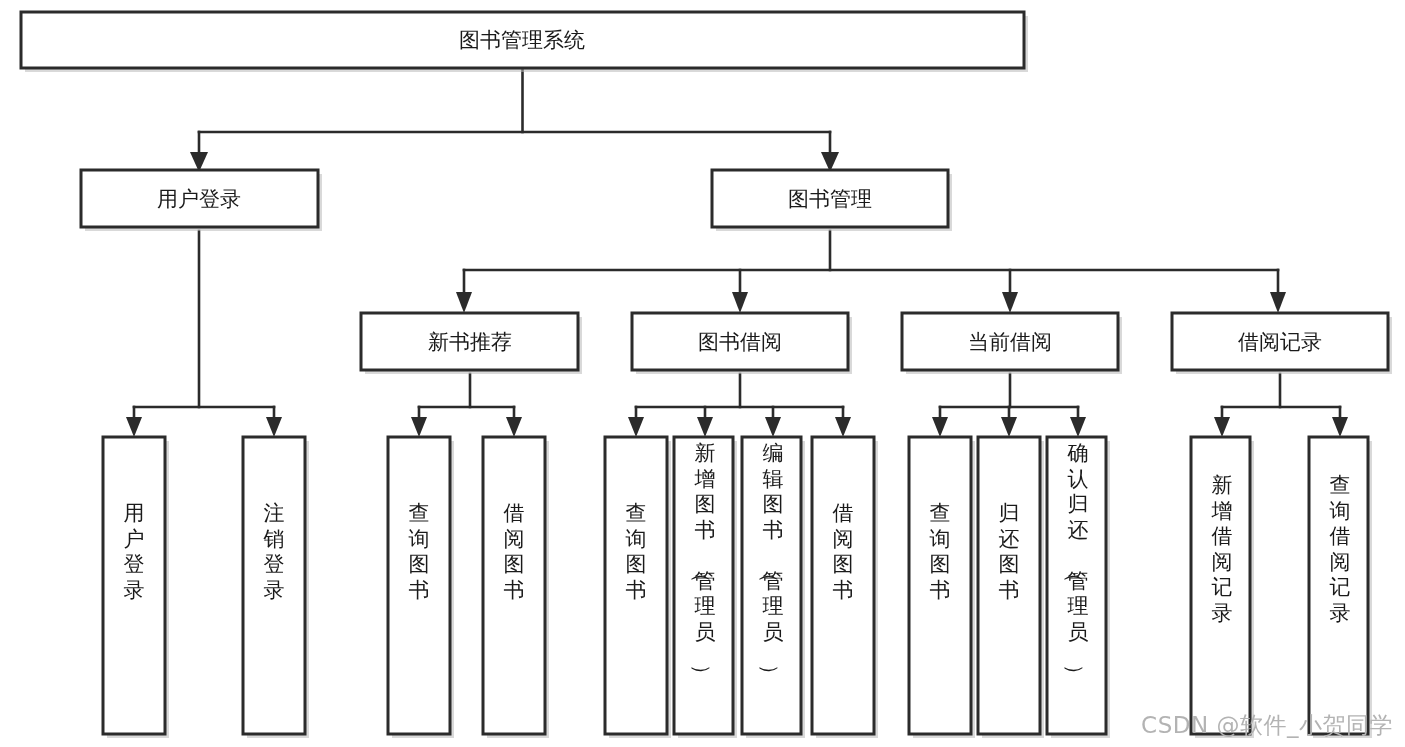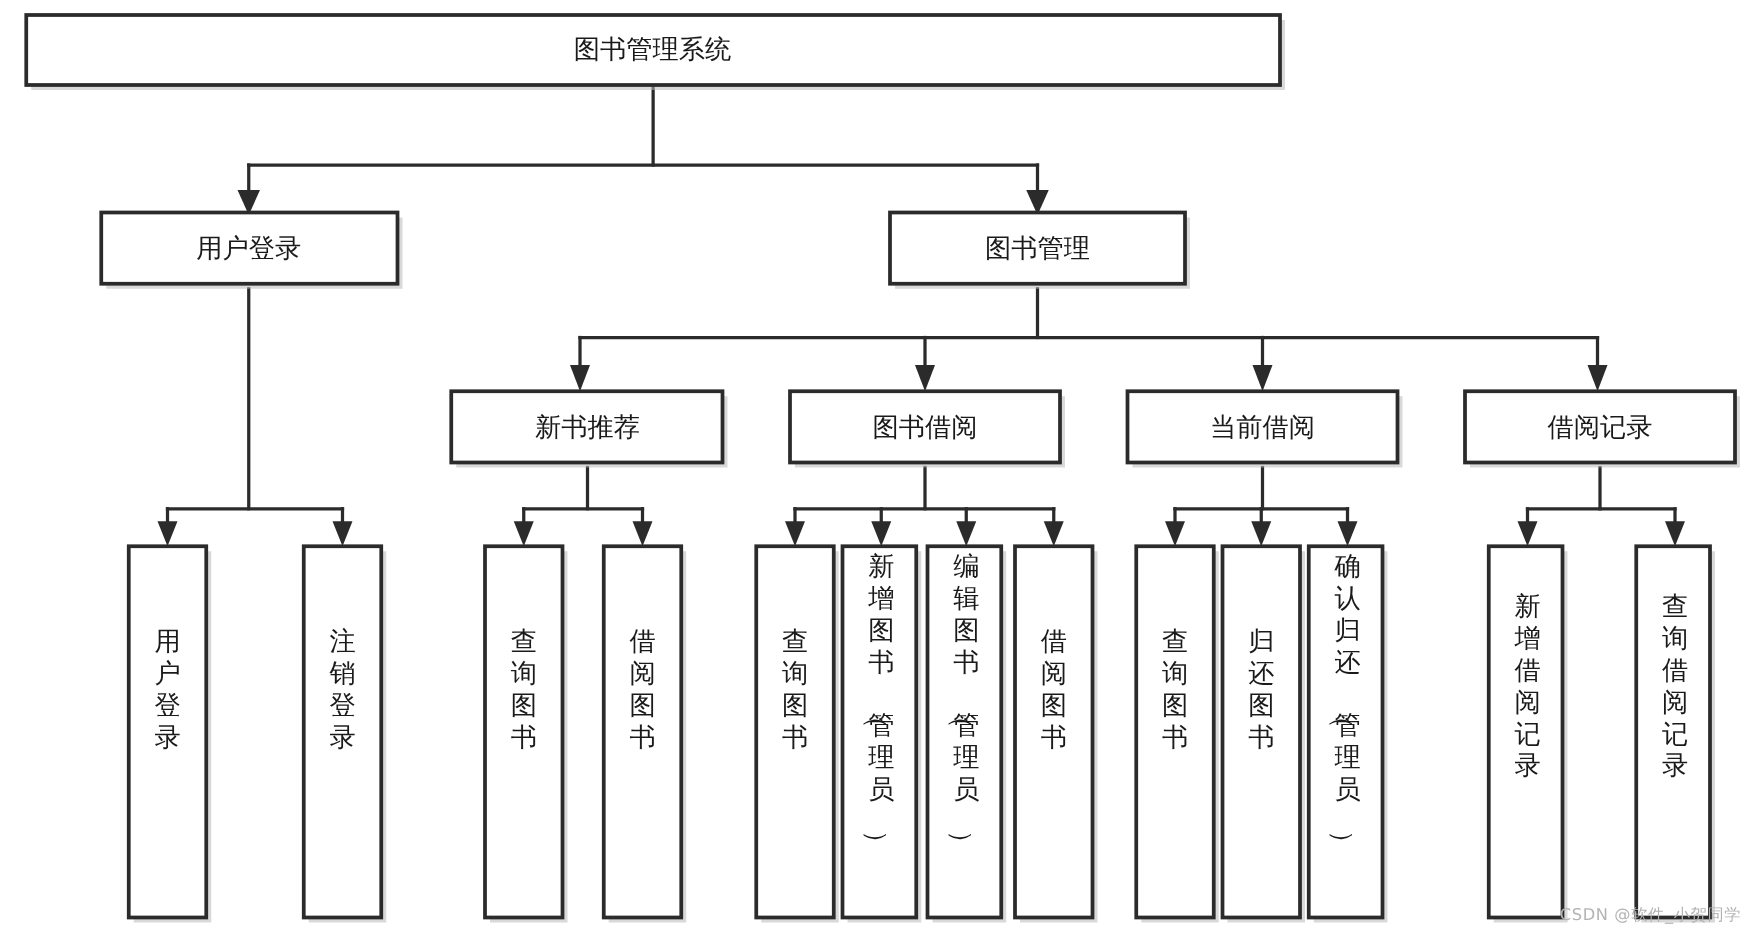--- a/index.html
+++ b/index.html
@@ -49,21 +49,21 @@
     font-family: "DejaVu Sans", "Liberation Sans", sans-serif;
     fill: #1a1a1a;
     font-size: 21px;
     text-anchor: middle;
   }
   .watermark {
     position: absolute;
     right: 12px;
     bottom: 6px;
     font-family: "DejaVu Sans", "Liberation Sans", sans-serif;
-    font-size: 13px;
+    font-size: 23px;
     color: #b3b3b3;
     letter-spacing: 0.5px;
     white-space: nowrap;
     pointer-events: none;
     margin-top: 35px;
   }
 </style>
 </head>
 <body>
 

